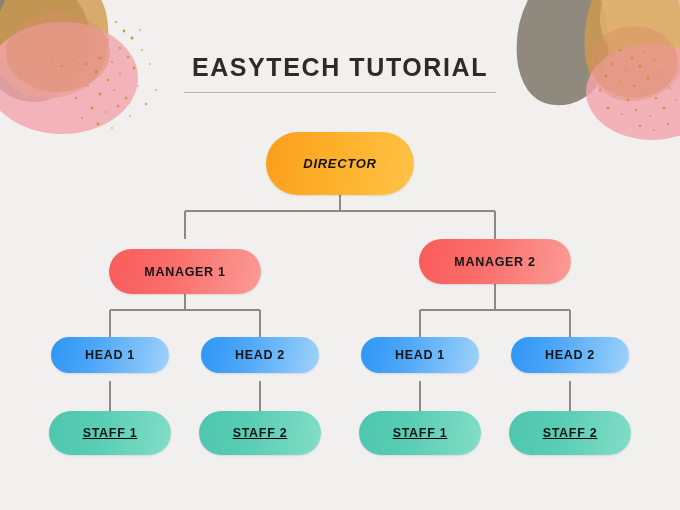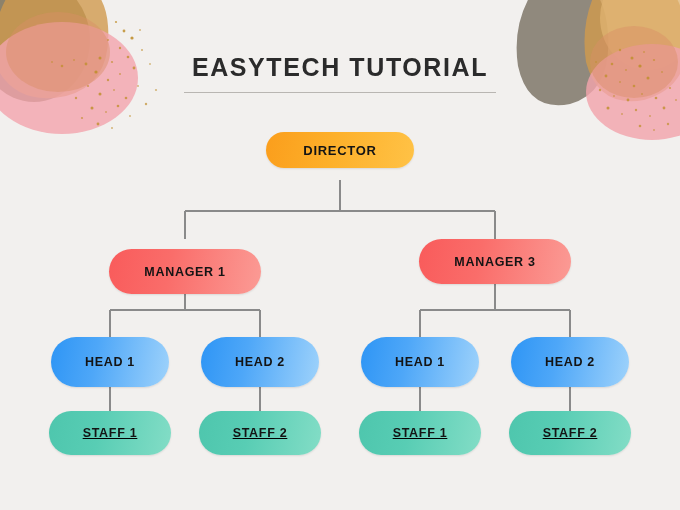--- a/index.html
+++ b/index.html
@@ -74,36 +74,37 @@
   }
   .node-label {
     font-weight: bold;
     color: #141414;
     letter-spacing: 0.7px;
     white-space: nowrap;
   }
 
   .node.level-director {
     width: 148px;
-    height: 36px;
+    height: 63px;
     background: linear-gradient(100deg, #fba01e 0%, #fdb22c 42%, #fec martins 60%, #ffc84a 100%);
     background: linear-gradient(100deg, #fb9e1c 0%, #fdb02a 45%, #ffc246 100%);
+    font-style: italic;
   }
   .node.level-director .node-label { font-size: 13px; }
 
   .node.level-manager {
     width: 152px;
     height: 45px;
     background: linear-gradient(100deg, #f95b5b 0%, #fa6d6a 40%, #fb9b95 100%);
   }
   .node.level-manager .node-label { font-size: 12.5px; }
 
   .node.level-head {
     width: 118px;
-    height: 50px;
+    height: 36px;
     background: linear-gradient(100deg, #2e95f5 0%, #4ea7f8 38%, #9ed2fb 100%);
   }
   .node.level-head .node-label { font-size: 12.5px; }
 
   .node.level-staff {
     width: 122px;
     height: 44px;
     background: linear-gradient(100deg, #4ec6ad 0%, #58cdb4 40%, #83ddc6 100%);
     text-decoration: underline;
   }
@@ -251,21 +252,21 @@
 
   <div class="node level-director" style="left:266px; top:132px;">
     <span class="node-label">DIRECTOR</span>
   </div>
 
   <div class="node level-manager" style="left:109px; top:249px;">
     <span class="node-label">MANAGER 1</span>
   </div>
 
   <div class="node level-manager" style="left:419px; top:239px;">
-    <span class="node-label">MANAGER 3</span>
+    <span class="node-label">MANAGER 2</span>
   </div>
 
   <div class="node level-head" style="left:51px; top:337px;">
     <span class="node-label">HEAD 1</span>
   </div>
 
   <div class="node level-head" style="left:201px; top:337px;">
     <span class="node-label">HEAD 2</span>
   </div>
 

